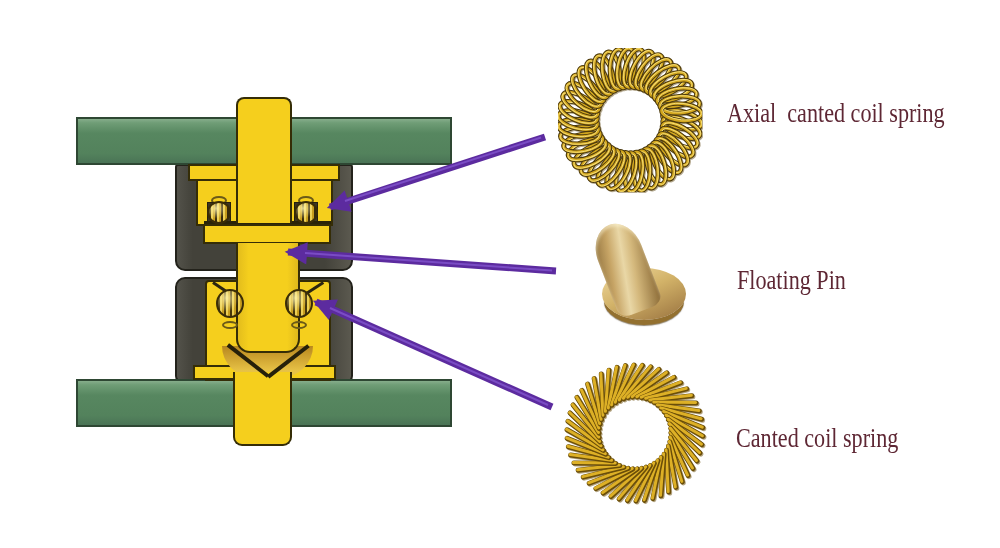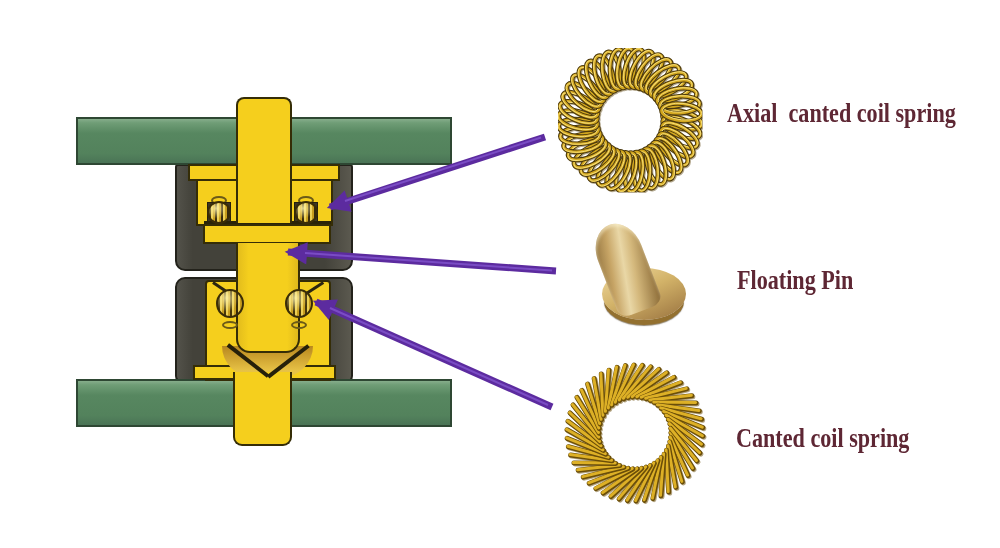--- a/index.html
+++ b/index.html
@@ -1,17 +1,17 @@
 <!DOCTYPE html>
 <html style="--board-green: #578760; --board-border: #2e4733; --housing-dark: #43423a; --housing-border: #23221b; --gold: #f5cf1d; --gold-border: #352d07; --gold-deep: #b8871e; --coil-dark: #4a380c; --coil-gold: #d3a71f; --coil-light: #f6e07c; --groove-dark: #3b3525; --arrow-purple: #5c2b9f; --arrow-purple-light: #7a4cc4; --label-maroon: #5e2734;"><head>
 <meta charset="utf-8">
 <style>
   html,body{margin:0;padding:0;background:#ffffff;}
   .canvas{position:relative;width:1000px;height:548px;background:#fff;overflow:hidden;
-          font-family:"Liberation Serif",serif;font-weight:bold;}
+          font-family:"Liberation Serif",serif;}
   .abs{position:absolute;box-sizing:border-box;}
 
   
   .board{background:linear-gradient(180deg,#86ad8b 0%,#6f9d76 9%,var(--board-green,#578760) 32%,#53825c 78%,#4a7456 100%);
          border:2px solid var(--board-border,#2e4733);}
 
   
   .housing{background:linear-gradient(90deg,#53524a 0%,var(--housing-dark,#43423a) 9%,var(--housing-dark,#43423a) 85%,#5b594f 100%);
            border:2px solid var(--housing-border,#23221b);}
 

